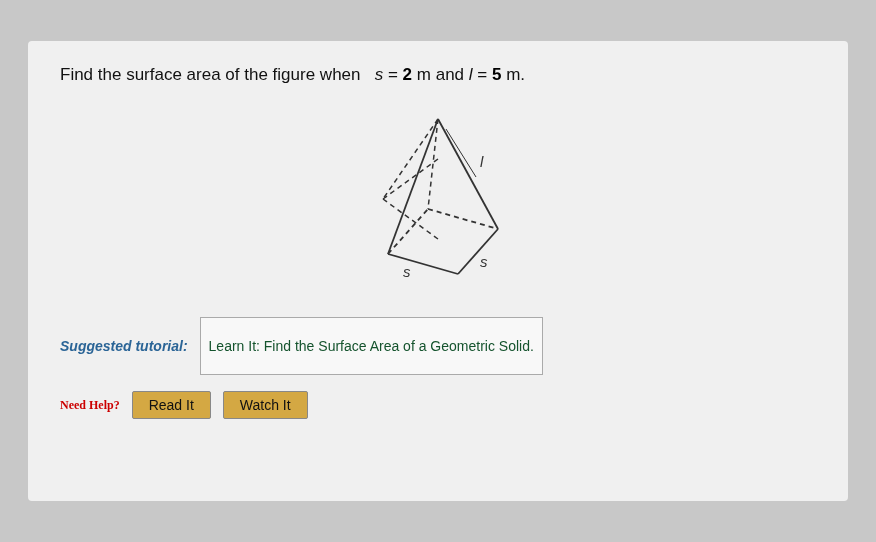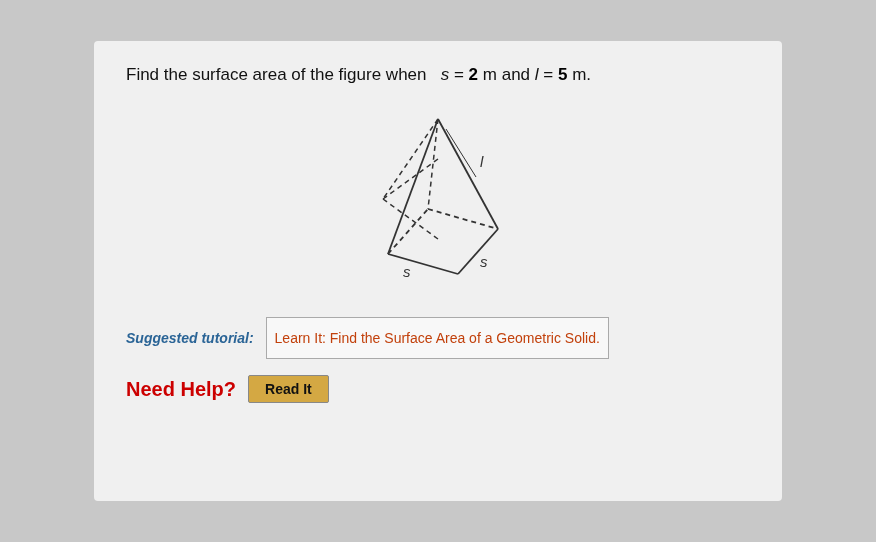--- a/index.html
+++ b/index.html
@@ -9,21 +9,21 @@
       justify-content: center;
       align-items: center;
       width: 876px;
       height: 542px;
       font-family: Arial, sans-serif;
     }
     .card {
       background: #f0f0f0;
       border-radius: 4px;
       padding: 24px 32px 28px 32px;
-      width: 688px;
+      width: 820px;
       min-height: 460px;
       position: relative;
     }
     .problem-text {
       font-size: 17px;
       color: #111;
       margin-bottom: 14px;
     }
     .problem-text .eq {
       font-style: italic;
@@ -74,41 +74,42 @@
       font-size: 14px;
     }
     .tutorial-label {
       color: #2a6496;
       font-style: italic;
       font-weight: 600;
     }
     .tutorial-link {
       border: 1px solid #aaa;
       background: #f8f8f8;
-      padding: 12px 8px;
+      padding: 20px 8px;
       font-size: 14px;
-      color: #c2410c;
+      color: #14532d;
       cursor: pointer;
     }
     .help-row {
       display: flex;
       align-items: center;
       gap: 12px;
     }
     .need-help-label {
       color: #cc0000;
-      font-size: 20px;
+      font-size: 12px;
       font-weight: bold;
+      font-family: Liberation Serif, serif;
     }
     .btn {
       border: 1px solid #888;
       background: #d4a843;
       padding: 5px 16px;
       font-size: 14px;
-      font-weight: 700;
+      font-weight: 400;
       color: #111;
       cursor: pointer;
       border-radius: 2px;
     }
   </style>
 </head>
 <body>
 
 <div class="card">
 
@@ -158,15 +159,16 @@
   </div>
 
   <div class="tutorial-row">
     <span class="tutorial-label">Suggested tutorial:</span>
     <span class="tutorial-link">Learn It: Find the Surface Area of a Geometric Solid.</span>
   </div>
 
   <div class="help-row">
     <span class="need-help-label">Need Help?</span>
     <button class="btn">Read It</button>
+    <button class="btn">Watch It</button>
   </div>
 
 </div>
 
 </body></html>

